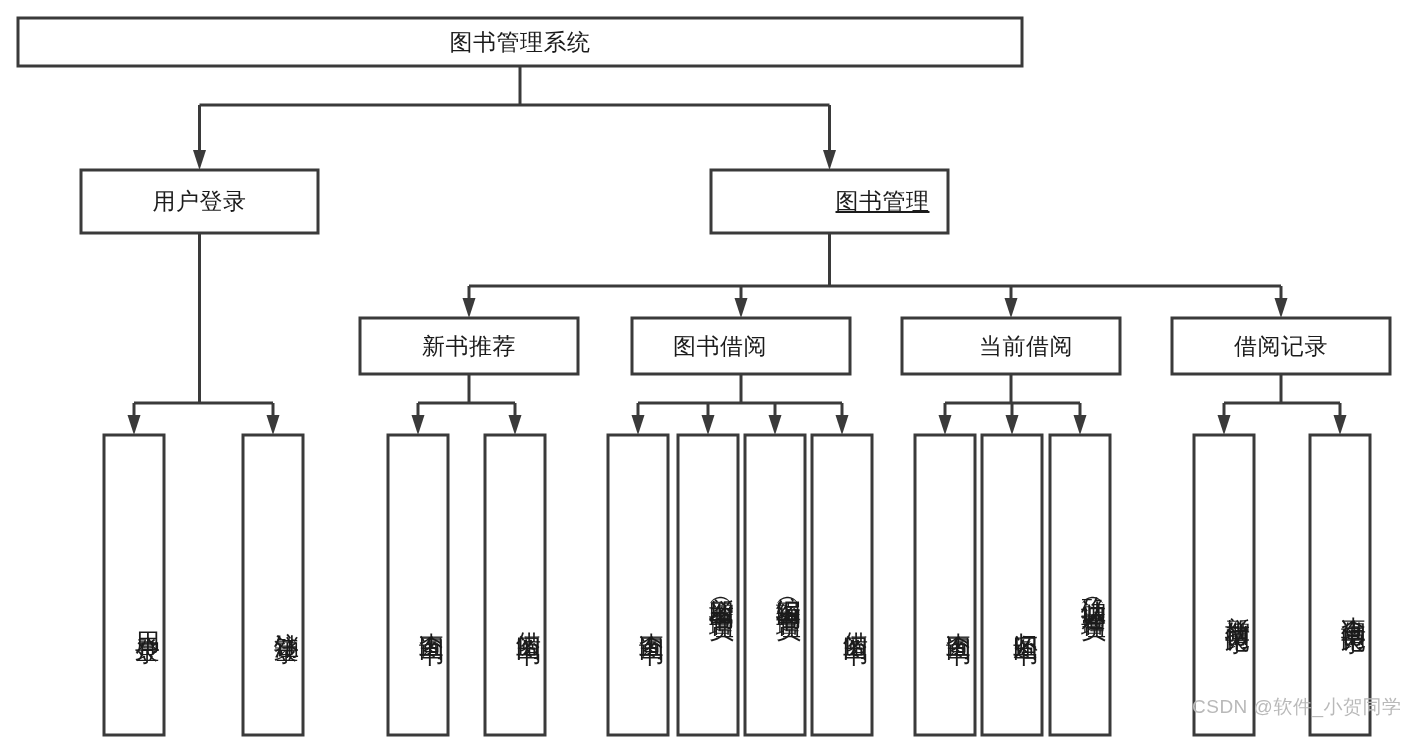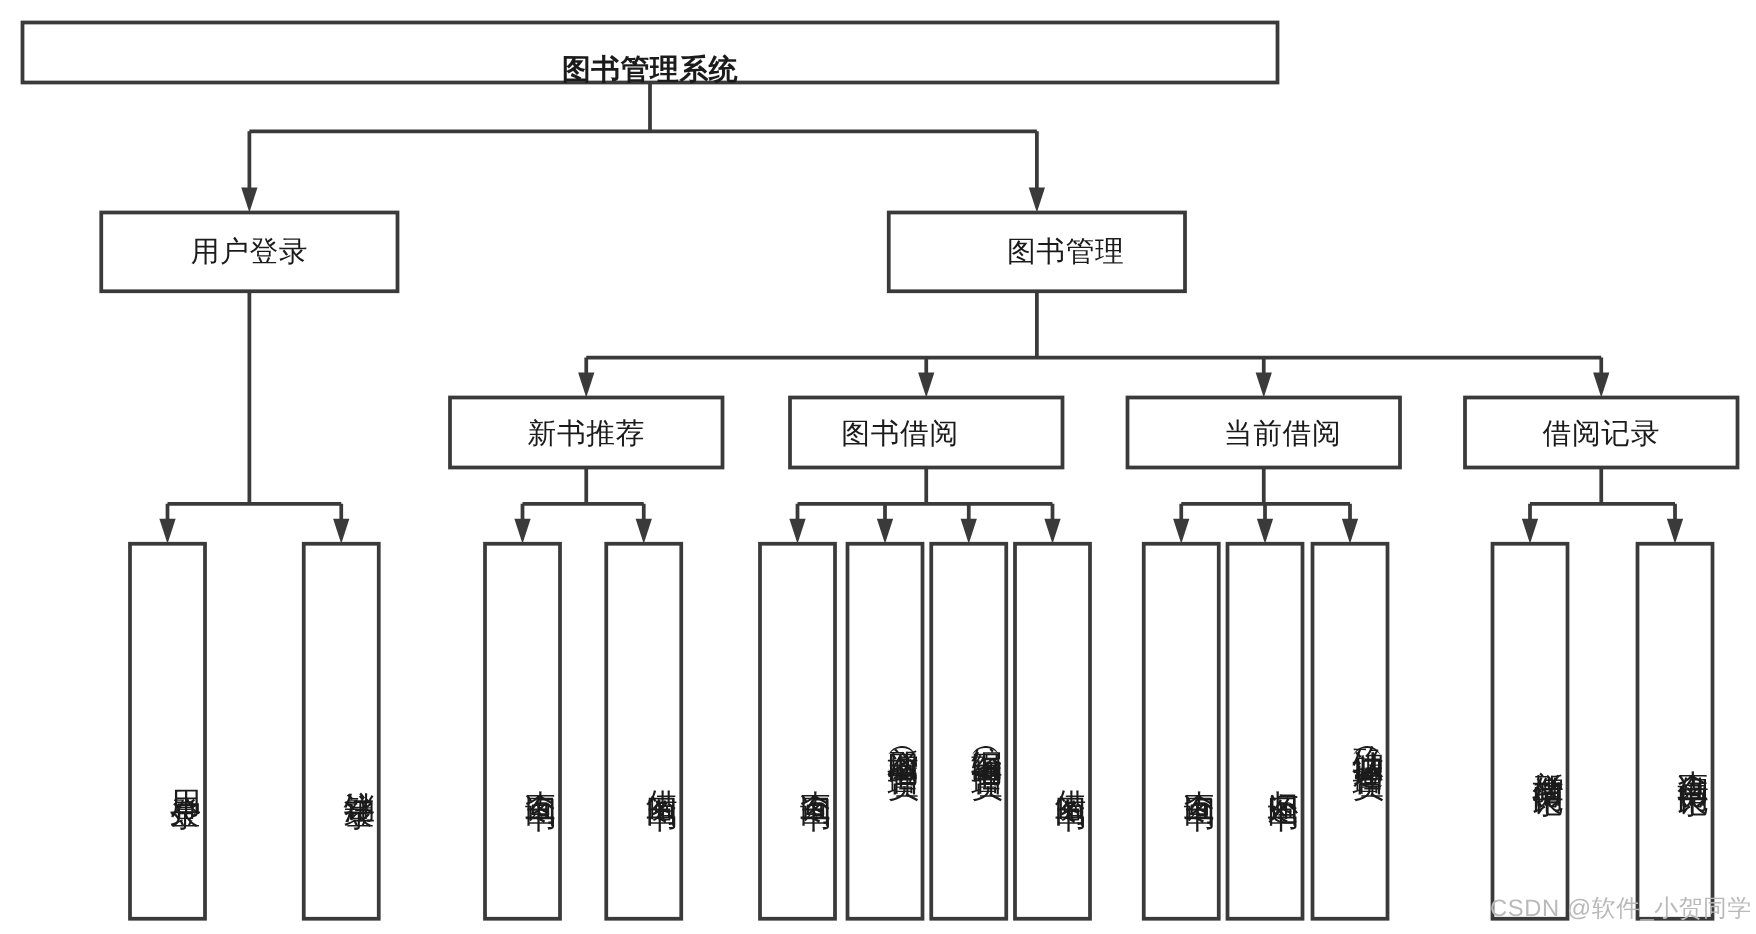--- a/index.html
+++ b/index.html
@@ -148,35 +148,35 @@
       <rect class="box-rect" x="678" y="435" width="60" height="300"></rect>
       <rect class="box-rect" x="745" y="435" width="60" height="300"></rect>
       <rect class="box-rect" x="812" y="435" width="60" height="300"></rect>
       <rect class="box-rect" x="915" y="435" width="60" height="300"></rect>
       <rect class="box-rect" x="982" y="435" width="60" height="300"></rect>
       <rect class="box-rect" x="1050" y="435" width="60" height="300"></rect>
       <rect class="box-rect" x="1194" y="435" width="60" height="300"></rect>
       <rect class="box-rect" x="1310" y="435" width="60" height="300"></rect>
     </svg>
   <div id="labels">
-      <div class="node-label horiz" style="left: 18px; top: 31px; width: 1004px; height: 48px; font-weight: bold;">图书管理系统</div>
+      <div class="node-label horiz" style="left: 18px; top: 18px; width: 1004px; height: 48px;">图书管理系统</div>
       <div class="node-label horiz" style="left: 81px; top: 170px; width: 237px; height: 63px;">用户登录</div>
-      <div class="node-label horiz" style="left: 711px; top: 170px; width: 283px; height: 63px;">图书管理</div>
+      <div class="node-label horiz" style="left: 741px; top: 170px; width: 283px; height: 63px; text-decoration: underline;">图书管理</div>
       <div class="node-label horiz" style="left: 360px; top: 318px; width: 218px; height: 56px;">新书推荐</div>
       <div class="node-label horiz" style="left: 632px; top: 318px; width: 176px; height: 56px;">图书借阅</div>
       <div class="node-label horiz" style="left: 902px; top: 318px; width: 248px; height: 56px;">当前借阅</div>
       <div class="node-label horiz" style="left: 1172px; top: 318px; width: 218px; height: 56px; text-align: right;">借阅记录</div>
       <div class="node-label vert pad-small" style="left: 104px; top: 435px; width: 60px; height: 300px;">用户登录</div>
       <div class="node-label vert pad-small" style="left: 243px; top: 435px; width: 60px; height: 300px;">注销登录</div>
       <div class="node-label vert pad-small" style="left: 388px; top: 435px; width: 60px; height: 300px;">查询图书</div>
       <div class="node-label vert pad-small" style="left: 485px; top: 435px; width: 60px; height: 300px;">借阅图书</div>
       <div class="node-label vert pad-small" style="left: 608px; top: 435px; width: 60px; height: 300px;">查询图书</div>
       <div class="node-label vert pad-tiny" style="left: 678px; top: 435px; width: 60px; height: 300px;">新增图书（管理员）</div>
       <div class="node-label vert pad-tiny" style="left: 745px; top: 435px; width: 60px; height: 300px;">编辑图书（管理员）</div>
       <div class="node-label vert pad-small" style="left: 812px; top: 435px; width: 60px; height: 300px;">借阅图书</div>
       <div class="node-label vert pad-small" style="left: 915px; top: 435px; width: 60px; height: 300px;">查询图书</div>
       <div class="node-label vert pad-small" style="left: 982px; top: 435px; width: 60px; height: 300px;">归还图书</div>
       <div class="node-label vert pad-tiny" style="left: 1050px; top: 435px; width: 60px; height: 300px;">确认归还（管理员）</div>
       <div class="node-label vert pad-mid" style="left: 1194px; top: 435px; width: 60px; height: 300px;">新增借阅记录</div>
       <div class="node-label vert pad-mid" style="left: 1310px; top: 435px; width: 60px; height: 300px;">查询借阅记录</div>
     </div>
-  <div class="watermark" style="left: 1192px; top: 714px;">CSDN @软件_小贺同学</div>
+  <div class="watermark" style="left: 1192px; top: 694px;">CSDN @软件_小贺同学</div>
 </div>
 
 </body></html>

